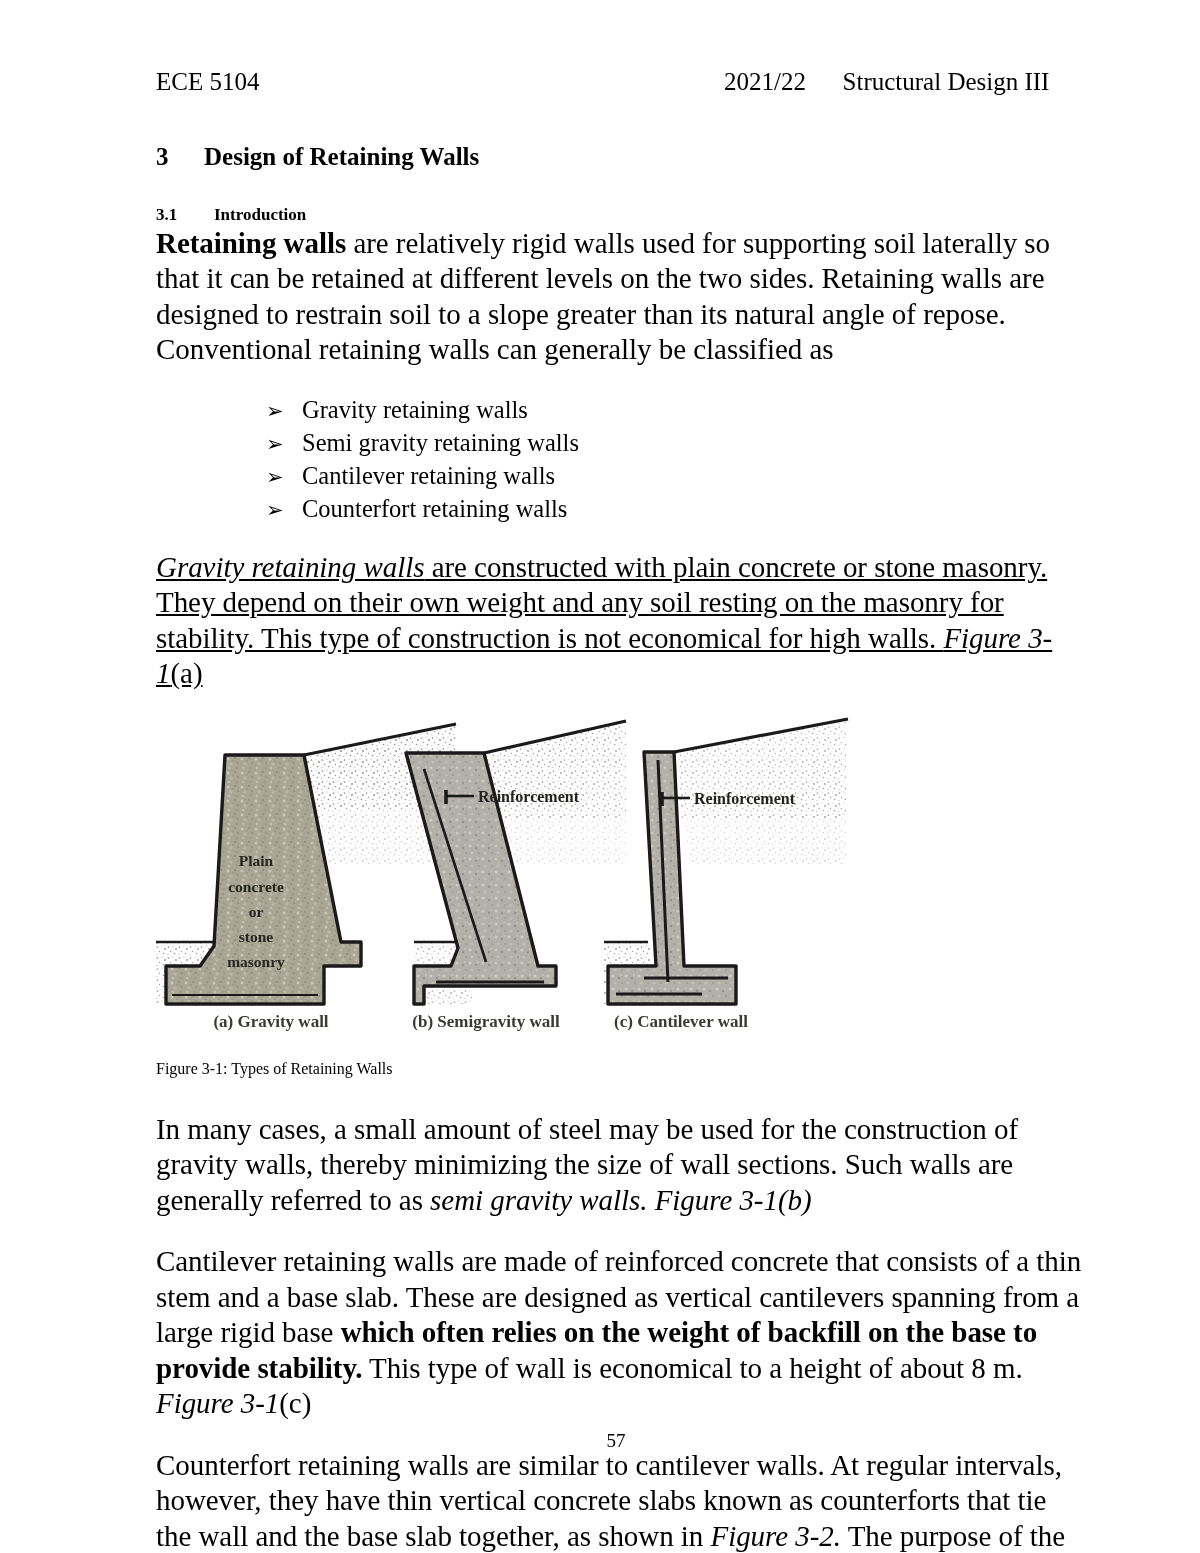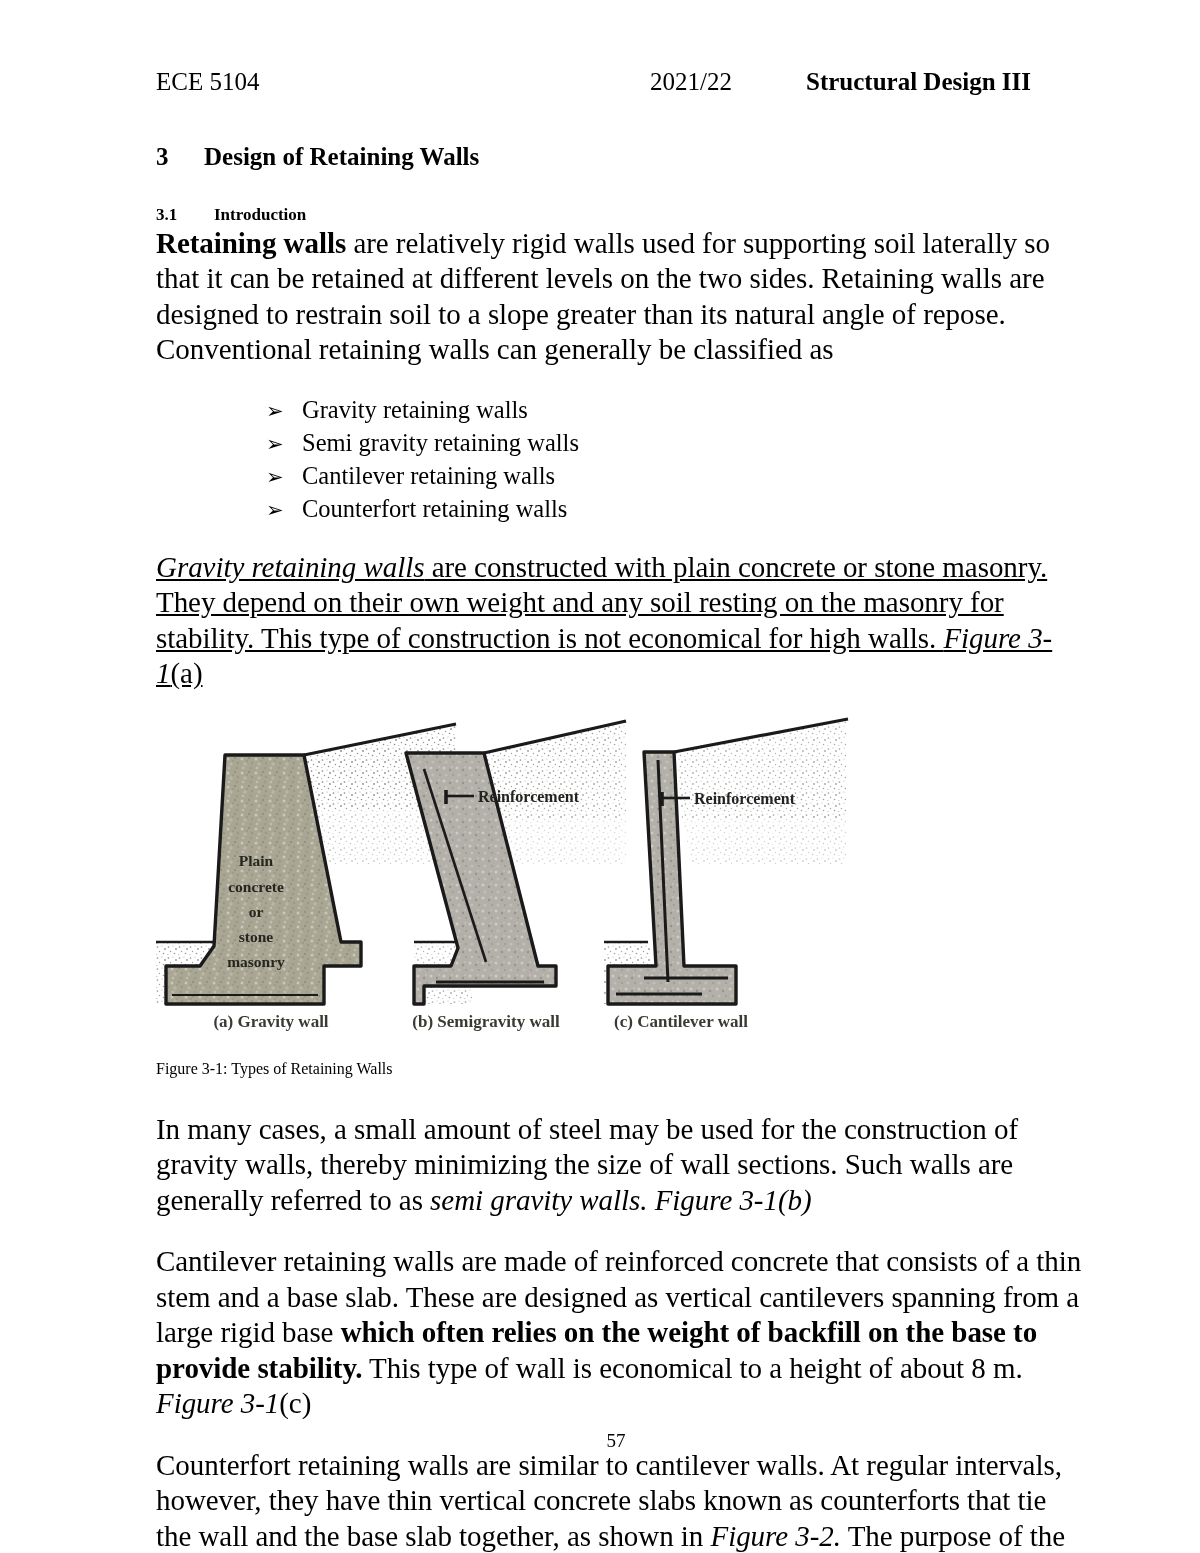--- a/index.html
+++ b/index.html
@@ -30,22 +30,22 @@
 
   
   .runhead {
     display: flex;
     width: 930px;
     font-size: 25px;
     line-height: 1.25;
     margin-bottom: 44px;
   }
   .runhead .rh-left   { width: 420px; text-align: left; }
-  .runhead .rh-center { width: 230px; text-align: center; }
-  .runhead .rh-right  { flex: 1; text-align: left; font-weight: bold; }
+  .runhead .rh-center { width: 230px; text-align: right; }
+  .runhead .rh-right  { flex: 1; text-align: center; }
 
   
   h1.sec, h2.subsec {
     font-weight: bold;
     margin: 0;
     padding: 0;
   }
   h1.sec {
     font-size: 25px;
     line-height: 1.3;

